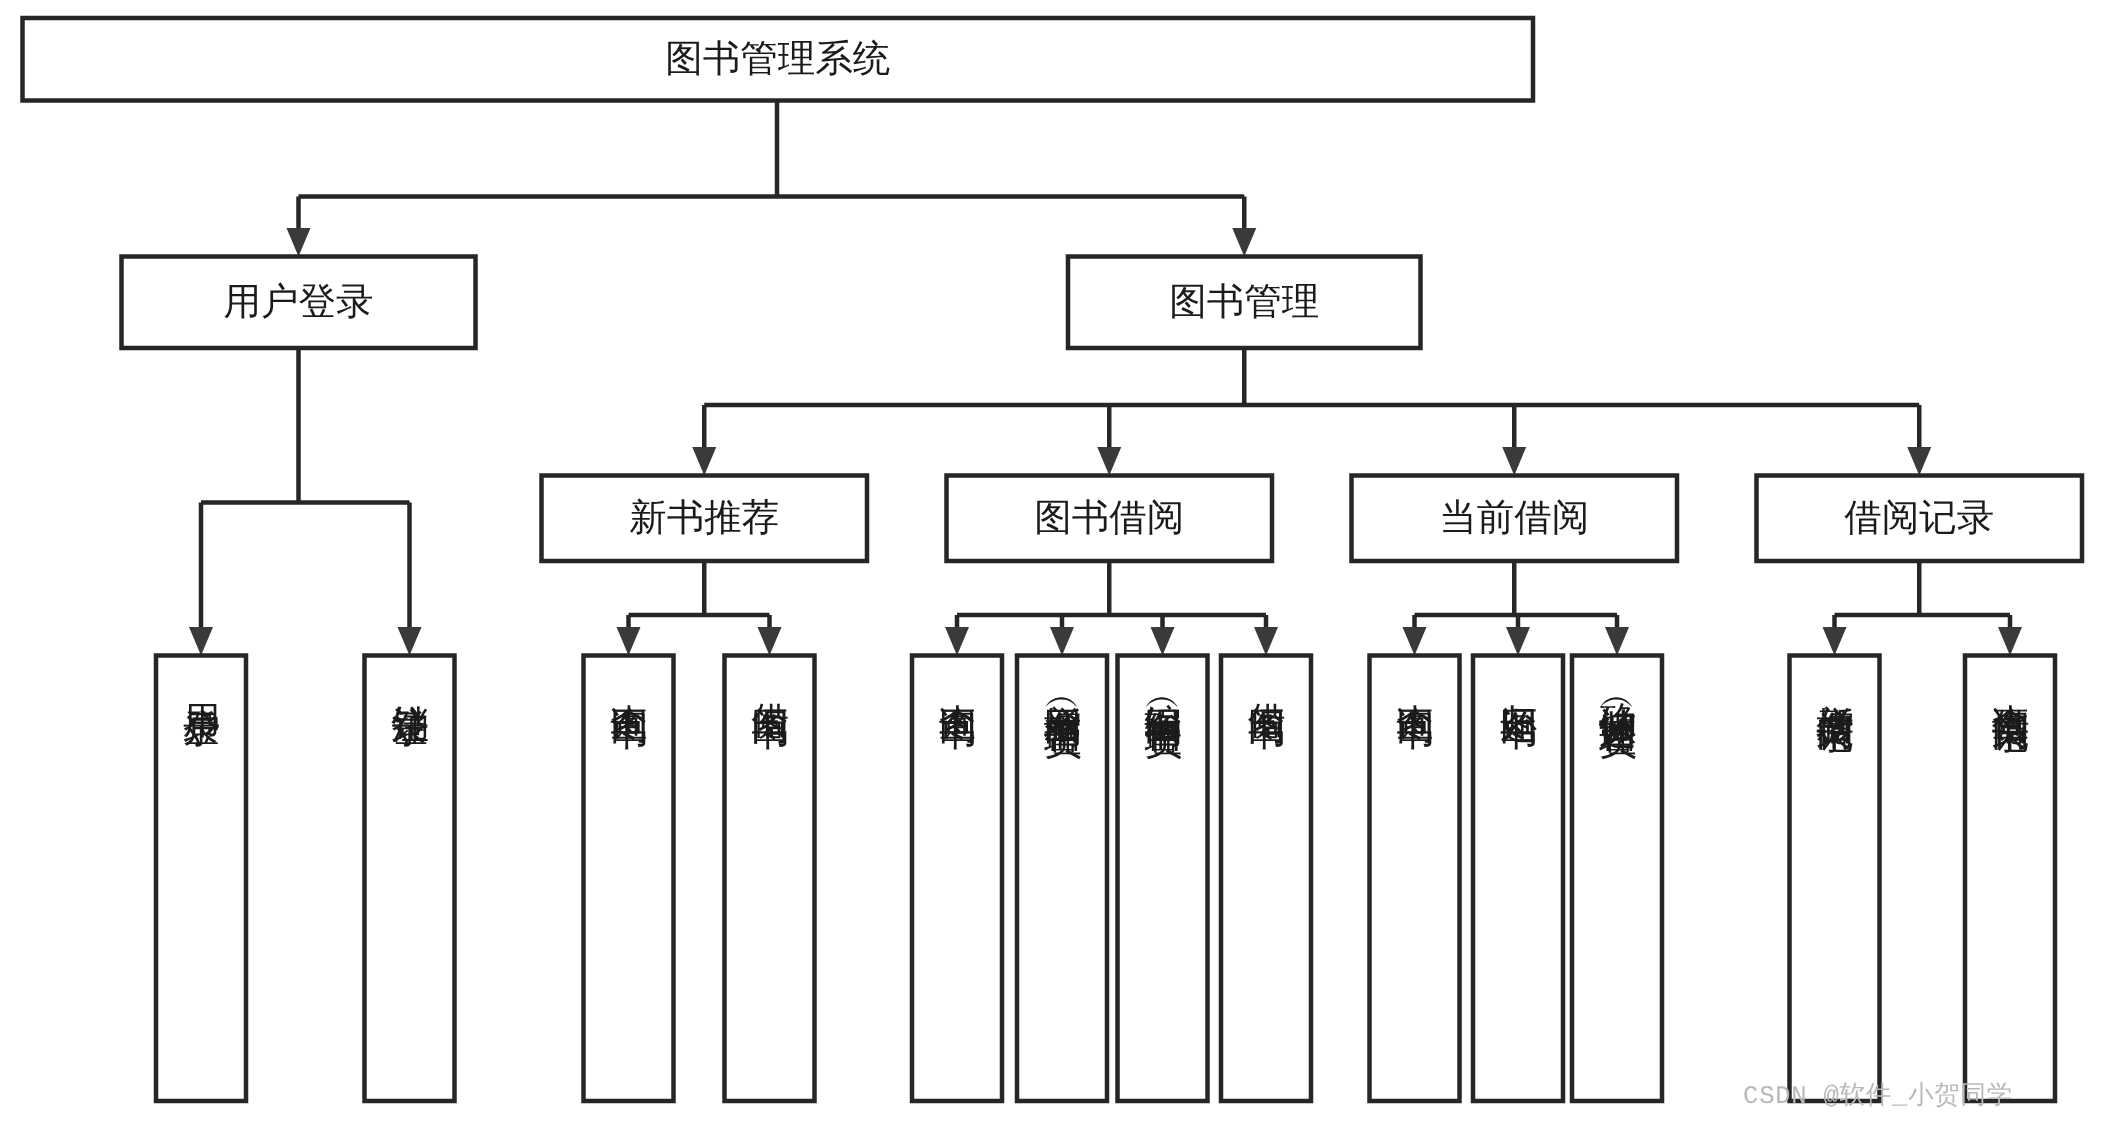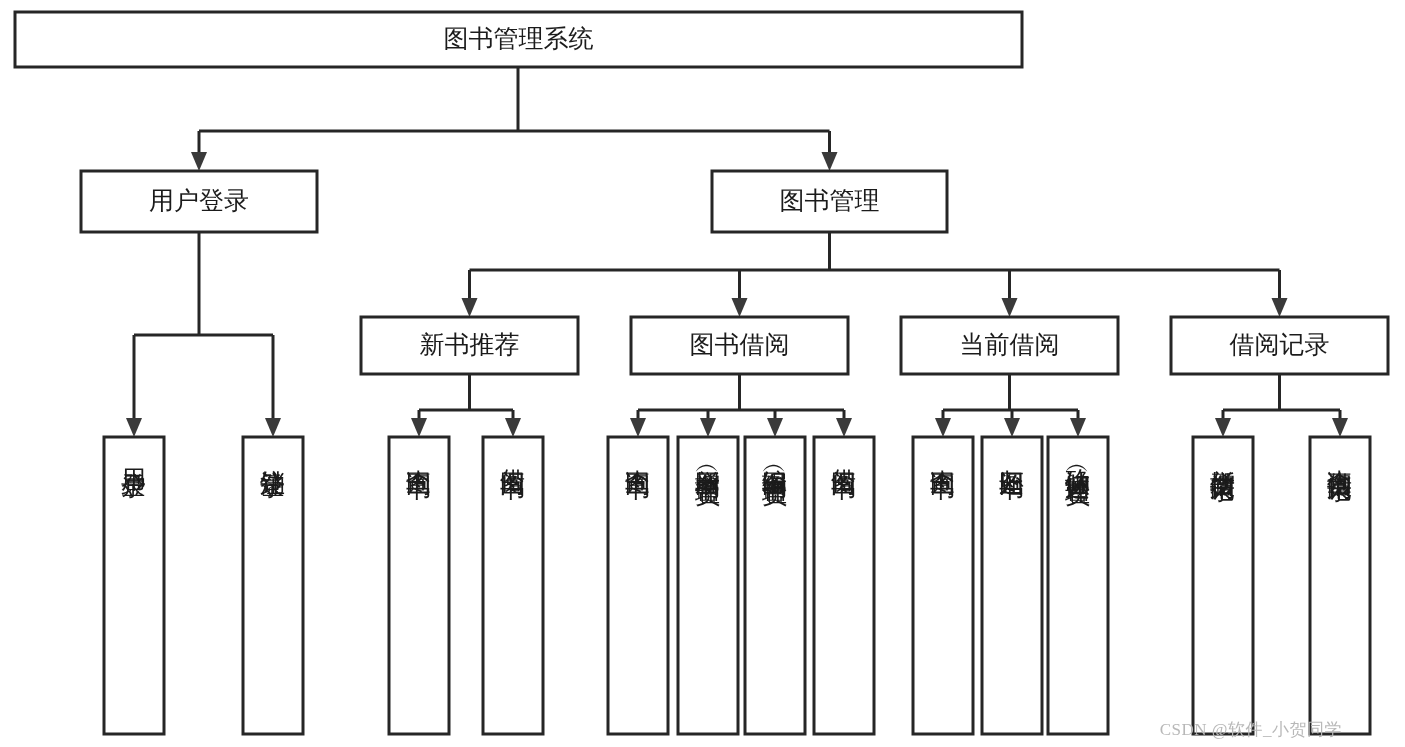--- a/index.html
+++ b/index.html
@@ -50,21 +50,21 @@
     font-family: "Liberation Sans", "DejaVu Sans", sans-serif;
     font-size: 25px;
     fill: #1b1b1b;
     text-anchor: middle;
     dominant-baseline: middle;
   }
   .watermark {
     position: absolute;
     right: 10px;
     bottom: 6px;
-    font-family: Liberation Serif, serif;
+    font-family: Liberation Mono, monospace;
     font-size: 17px;
     color: #b8b8b8;
     letter-spacing: 0.5px;
     white-space: nowrap;
     user-select: none;
   }
   .vlabel-wrap {
     position: absolute;
     display: flex;
     align-items: flex-start;

